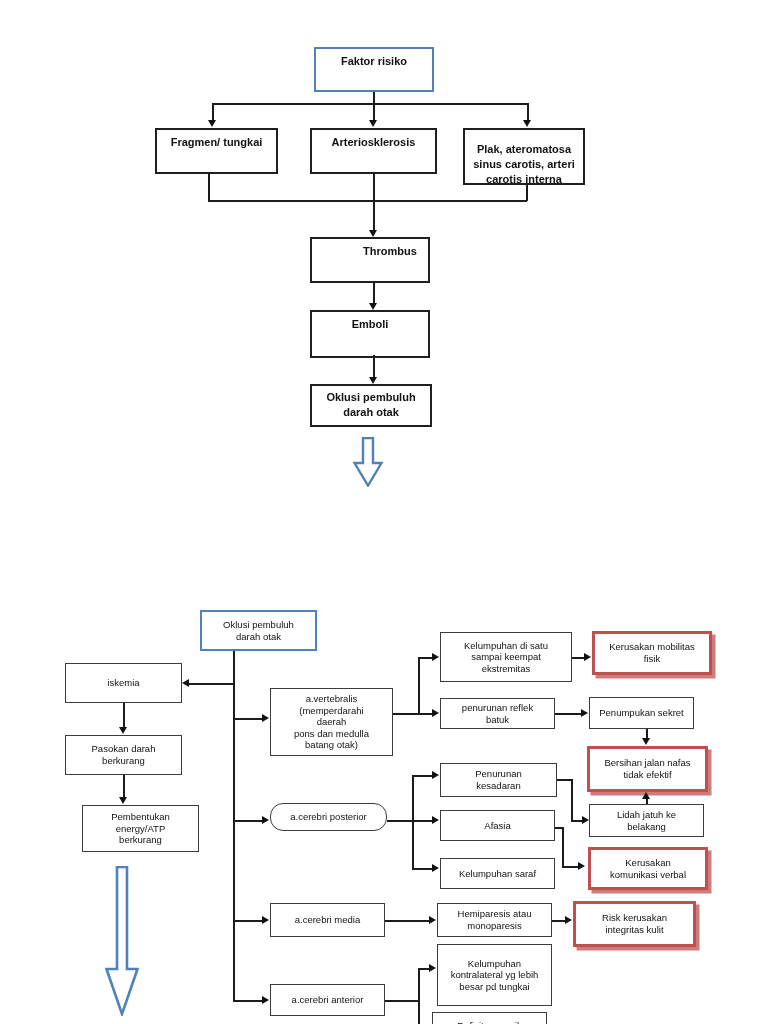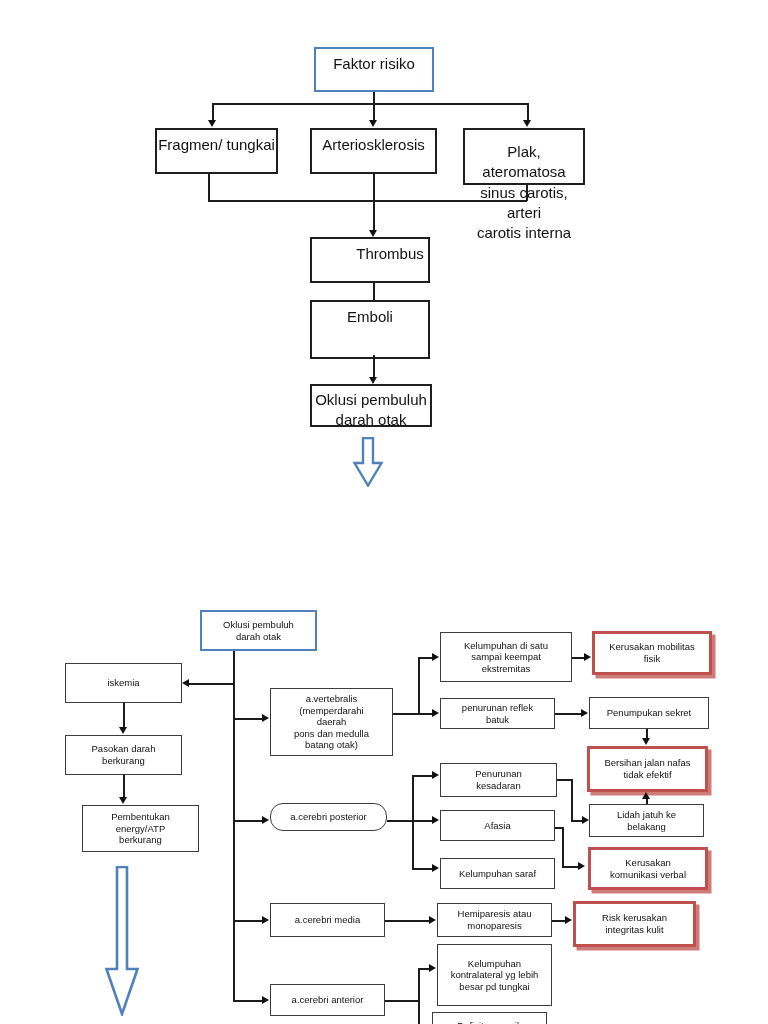--- a/index.html
+++ b/index.html
@@ -1,19 +1,19 @@
 <!DOCTYPE html>
 <html><head>
 <meta charset="utf-8">
 <style>
   html,body{margin:0;padding:0;background:#fff;}
   .page{position:relative;width:768px;height:1024px;background:#ffffff;overflow:hidden;
         font-family:"Liberation Sans",sans-serif;color:#111;}
   .node{position:absolute;box-sizing:border-box;background:#fff;white-space:pre-line;text-align:center;}
-  .tbox{border:2px solid #1f1f1f;font-weight:normal;font-size:15px;line-height:1.35;padding-top:5px;}
+  .tbox{border:2px solid #1f1f1f;font-weight:bold;font-size:11px;line-height:1.35;padding-top:5px;}
   .bbox{border:1.5px solid #3c3c3c;font-size:9.5px;line-height:1.22;
         display:flex;align-items:center;justify-content:center;}
   .blueb{border-color:#4f81bd;border-width:2.5px;border-style:solid;}
   .redb{border:3px solid #c0504d;box-shadow:3.5px 3.5px 0 #cd7c79;}
   .hl,.vl{position:absolute;background:#1c1c1c;}
   .hl{height:1.5px;}
   .vl{width:1.5px;}
   .ah{position:absolute;width:0;height:0;}
   .ah-d{border-left:4.5px solid transparent;border-right:4.5px solid transparent;border-top:7px solid #111;}
   .ah-u{border-left:4.5px solid transparent;border-right:4.5px solid transparent;border-bottom:7px solid #111;}
@@ -47,21 +47,21 @@
     <div class="vl" style="left:208px;top:174px;height:27px;"></div>
     <div class="vl" style="left:526px;top:185px;height:16px;"></div>
     <div class="hl" style="left:208px;top:200px;width:319px;"></div>
     <div class="vl" style="left:373px;top:174px;height:56px;"></div>
     <div class="ah ah-d" style="left:369px;top:230px;"></div>
 
     <div class="node tbox" style="left:310px;top:237px;width:120px;height:46px;padding-left:40px;">Thrombus</div>
     <div class="vl" style="left:373px;top:283px;height:20px;"></div>
     <div class="ah ah-d" style="left:369px;top:303px;"></div>
 
-    <div class="node tbox" style="left:310px;top:300px;width:120px;height:59px;">Emboli</div>
+    <div class="node tbox" style="left:310px;top:310px;width:120px;height:48px;">Emboli</div>
     <div class="vl" style="left:373px;top:355px;height:22px;"></div>
     <div class="ah ah-d" style="left:369px;top:377px;"></div>
 
     <div class="node tbox" style="left:310px;top:384px;width:122px;height:43px;padding-top:4px;">Oklusi pembuluh
 darah otak</div>
 
     <svg class="barrow" style="left:353px;top:437px;" width="30" height="50" viewBox="0 0 30 50">
       <polygon points="10,1 20,1 20,26 28.5,26 15,48.5 1.5,26 10,26" fill="#ffffff" stroke="#4f81bd" stroke-width="2.4" stroke-linejoin="miter"></polygon>
     </svg>
   </div>
@@ -121,21 +121,21 @@
     <div class="node bbox" style="left:440px;top:698px;width:115px;height:31px;">penurunan reflek
 batuk</div>
 
     <div class="hl" style="left:572px;top:657px;width:12px;"></div>
     <div class="ah ah-r" style="left:584px;top:653px;"></div>
     <div class="node bbox redb" style="left:592px;top:631px;width:120px;height:44px;">Kerusakan mobilitas
 fisik</div>
 
     <div class="hl" style="left:555px;top:713px;width:26px;"></div>
     <div class="ah ah-r" style="left:581px;top:709px;"></div>
-    <div class="node bbox" style="left:589px;top:697px;width:120px;height:32px;">Penumpukan sekret</div>
+    <div class="node bbox" style="left:589px;top:697px;width:105px;height:32px;">Penumpukan sekret</div>
 
     <div class="vl" style="left:646px;top:729px;height:9px;"></div>
     <div class="ah ah-d" style="left:642px;top:738px;"></div>
     <div class="node bbox redb" style="left:587px;top:746px;width:121px;height:46px;">Bersihan jalan nafas
 tidak efektif</div>
 
     <div class="ah ah-u" style="left:642px;top:792px;"></div>
     <div class="vl" style="left:646px;top:799px;height:5px;"></div>
     <div class="node bbox" style="left:589px;top:804px;width:115px;height:33px;">Lidah jatuh ke
 belakang</div>

